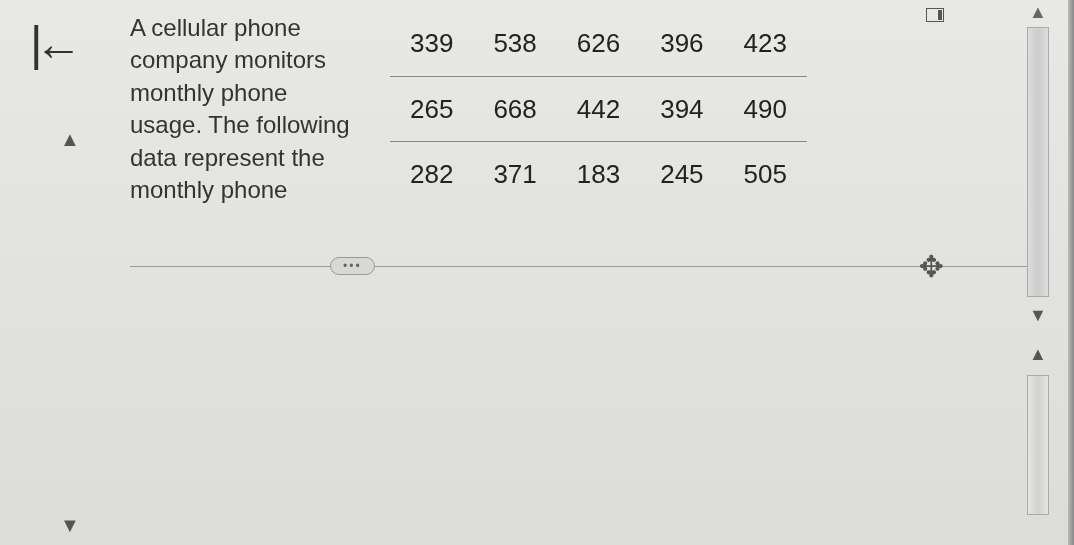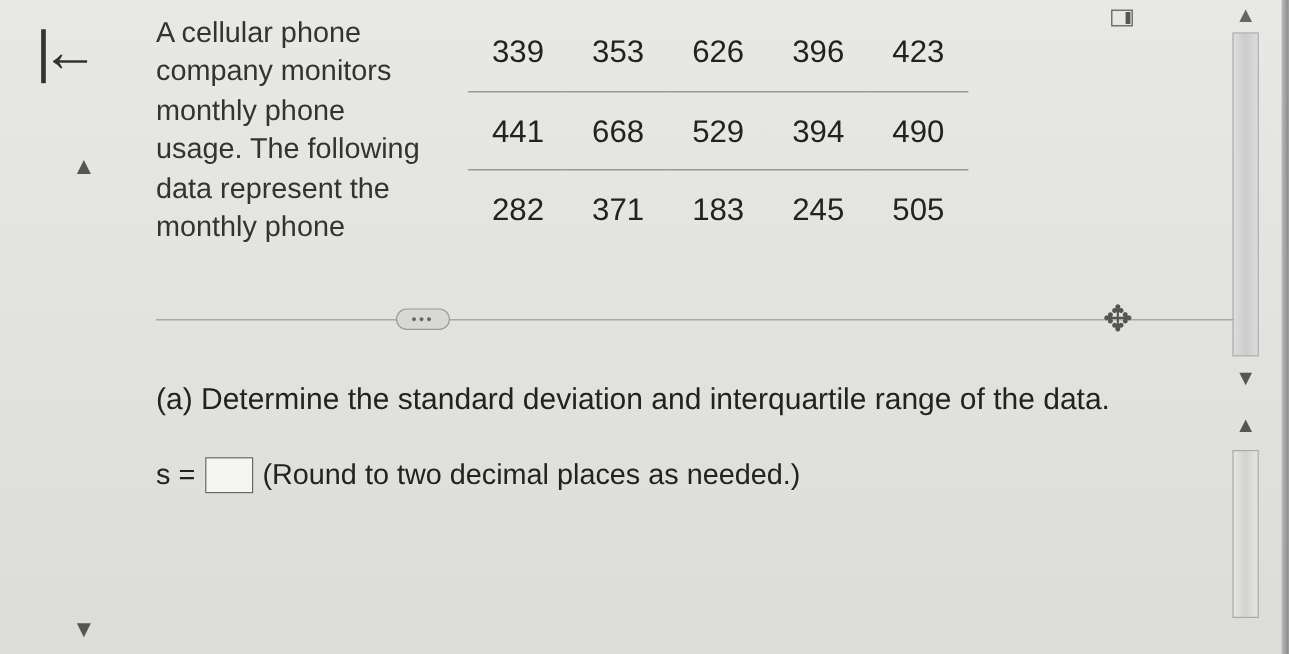--- a/index.html
+++ b/index.html
@@ -216,29 +216,29 @@
   </div>
   <div class="nav-icon-down-bottom">▼</div>
 
   <div class="main">
     <div class="top-section">
       <div class="problem-text">A cellular phone company monitors monthly phone usage. The following data represent the monthly phone</div>
       <table class="data-table">
         <tbody>
             <tr>
           <td>339</td>
-          <td>353</td>
+          <td>538</td>
           <td>626</td>
           <td>396</td>
           <td>423</td>
         </tr>
         <tr>
-          <td>441</td>
+          <td>265</td>
           <td>668</td>
-          <td>529</td>
+          <td>442</td>
           <td>394</td>
           <td>490</td>
         </tr>
         <tr>
           <td>282</td>
           <td>371</td>
           <td>183</td>
           <td>245</td>
           <td>505</td>
         </tr>
@@ -246,28 +246,20 @@
         </table>
       <div class="popout-icon"></div>
     </div>
 
     <div class="divider-wrap">
       <div class="divider-line"></div>
       <div class="divider-handle">•••</div>
       <div class="move-icon">✥</div>
     </div>
 
-    <div class="question-section">
-      <div>(a) Determine the standard deviation and interquartile range of the data.</div>
-      <div class="answer-row">
-        <span>s =</span>
-        <input class="answer-input" type="text" value="" style="">
-        <span>(Round to two decimal places as needed.)</span>
-      </div>
-    </div>
   </div>
 
   <div class="right-scroll">
     <div class="scroll-arrow-up">▲</div>
     <div class="scroll-track-top"></div>
     <div class="scroll-down-mid">▼</div>
     <div class="scroll-up-mid">▲</div>
     <div class="scroll-thumb-bottom"></div>
   </div>
   <div class="right-edge"></div>

